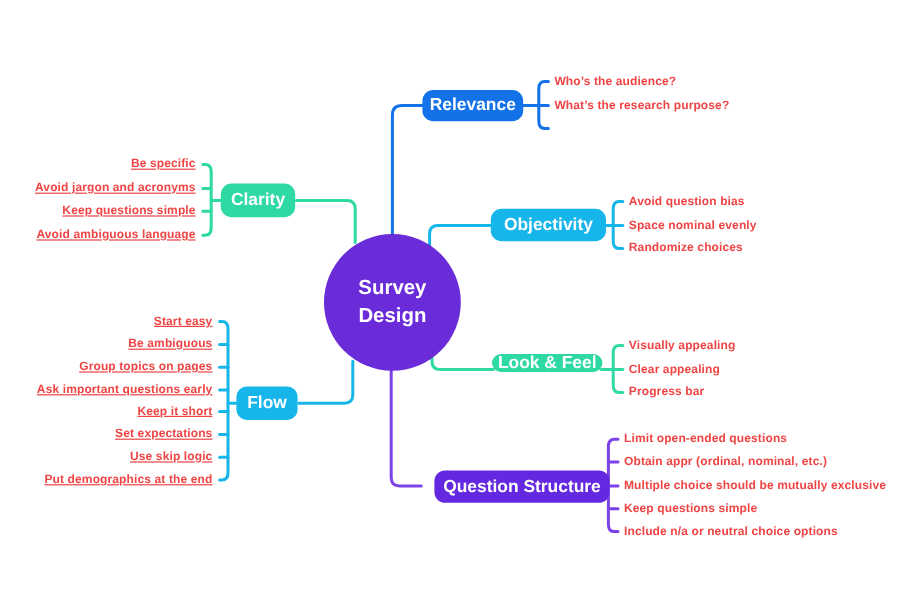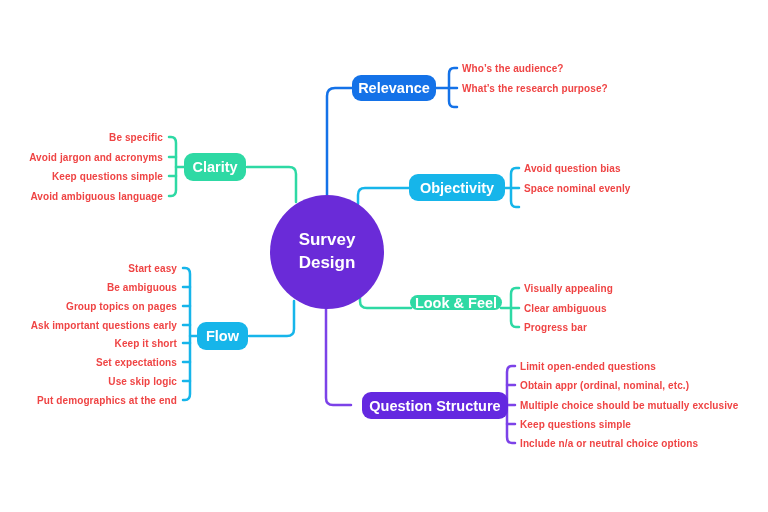--- a/index.html
+++ b/index.html
@@ -21,21 +21,21 @@
   .node-objectivity{left:409px;top:174px;width:96px;height:27px;background:#16b5ea;}
   .node-lookfeel{left:410px;top:295px;width:92px;height:15px;background:#2ed9a4;}
   .node-qstructure{left:362px;top:392px;width:146px;height:27px;background:#6428e0;}
   .node-clarity{left:184px;top:153px;width:62px;height:28px;background:#2ed9a4;}
   .node-flow{left:197px;top:322px;width:51px;height:28px;background:#16b5ea;}
   .leaf{
     position:absolute;transform:translateY(-50%);white-space:nowrap;
     font-size:10px;font-weight:600;color:#ef4444;z-index:2;letter-spacing:0.1px;
   }
   .leaf.r{text-align:left;}
-  .leaf.l{text-align:left;}
+  .leaf.l{text-align:left;text-decoration:underline;}
 </style>
 </head>
 <body>
 
 <div class="canvas">
 
   <svg class="links" viewBox="0 0 768 512" fill="none" stroke-width="2.5" stroke-linecap="round">
 
     <g stroke="#1472e8">
       <path d="M 327 200 L 327 96 Q 327 88 335 88 L 353 88"></path>
@@ -94,23 +94,24 @@
   <div class="node node-lookfeel">Look &amp; Feel</div>
   <div class="node node-qstructure">Question Structure</div>
   <div class="node node-clarity">Clarity</div>
   <div class="node node-flow">Flow</div>
 
   <div class="leaf r" style="left:462px;top:68px">Who’s the audience?</div>
   <div class="leaf r" style="left:462px;top:88px">What’s the research purpose?</div>
 
   <div class="leaf r" style="left:524px;top:168px">Avoid question bias</div>
   <div class="leaf r" style="left:524px;top:188px">Space nominal evenly</div>
+  <div class="leaf r" style="left:524px;top:207px">Randomize choices</div>
 
   <div class="leaf r" style="left:524px;top:288px">Visually appealing</div>
-  <div class="leaf r" style="left:524px;top:308px">Clear ambiguous</div>
+  <div class="leaf r" style="left:524px;top:308px">Clear appealing</div>
   <div class="leaf r" style="left:524px;top:327px">Progress bar</div>
 
   <div class="leaf r" style="left:520px;top:366px">Limit open-ended questions</div>
   <div class="leaf r" style="left:520px;top:385px">Obtain appr (ordinal, nominal, etc.)</div>
   <div class="leaf r" style="left:520px;top:405px">Multiple choice should be mutually exclusive</div>
   <div class="leaf r" style="left:520px;top:424px">Keep questions simple</div>
   <div class="leaf r" style="left:520px;top:443px">Include n/a or neutral choice options</div>
 
   <div class="leaf l" style="right:605px;top:137px">Be specific</div>
   <div class="leaf l" style="right:605px;top:157px">Avoid jargon and acronyms</div>

